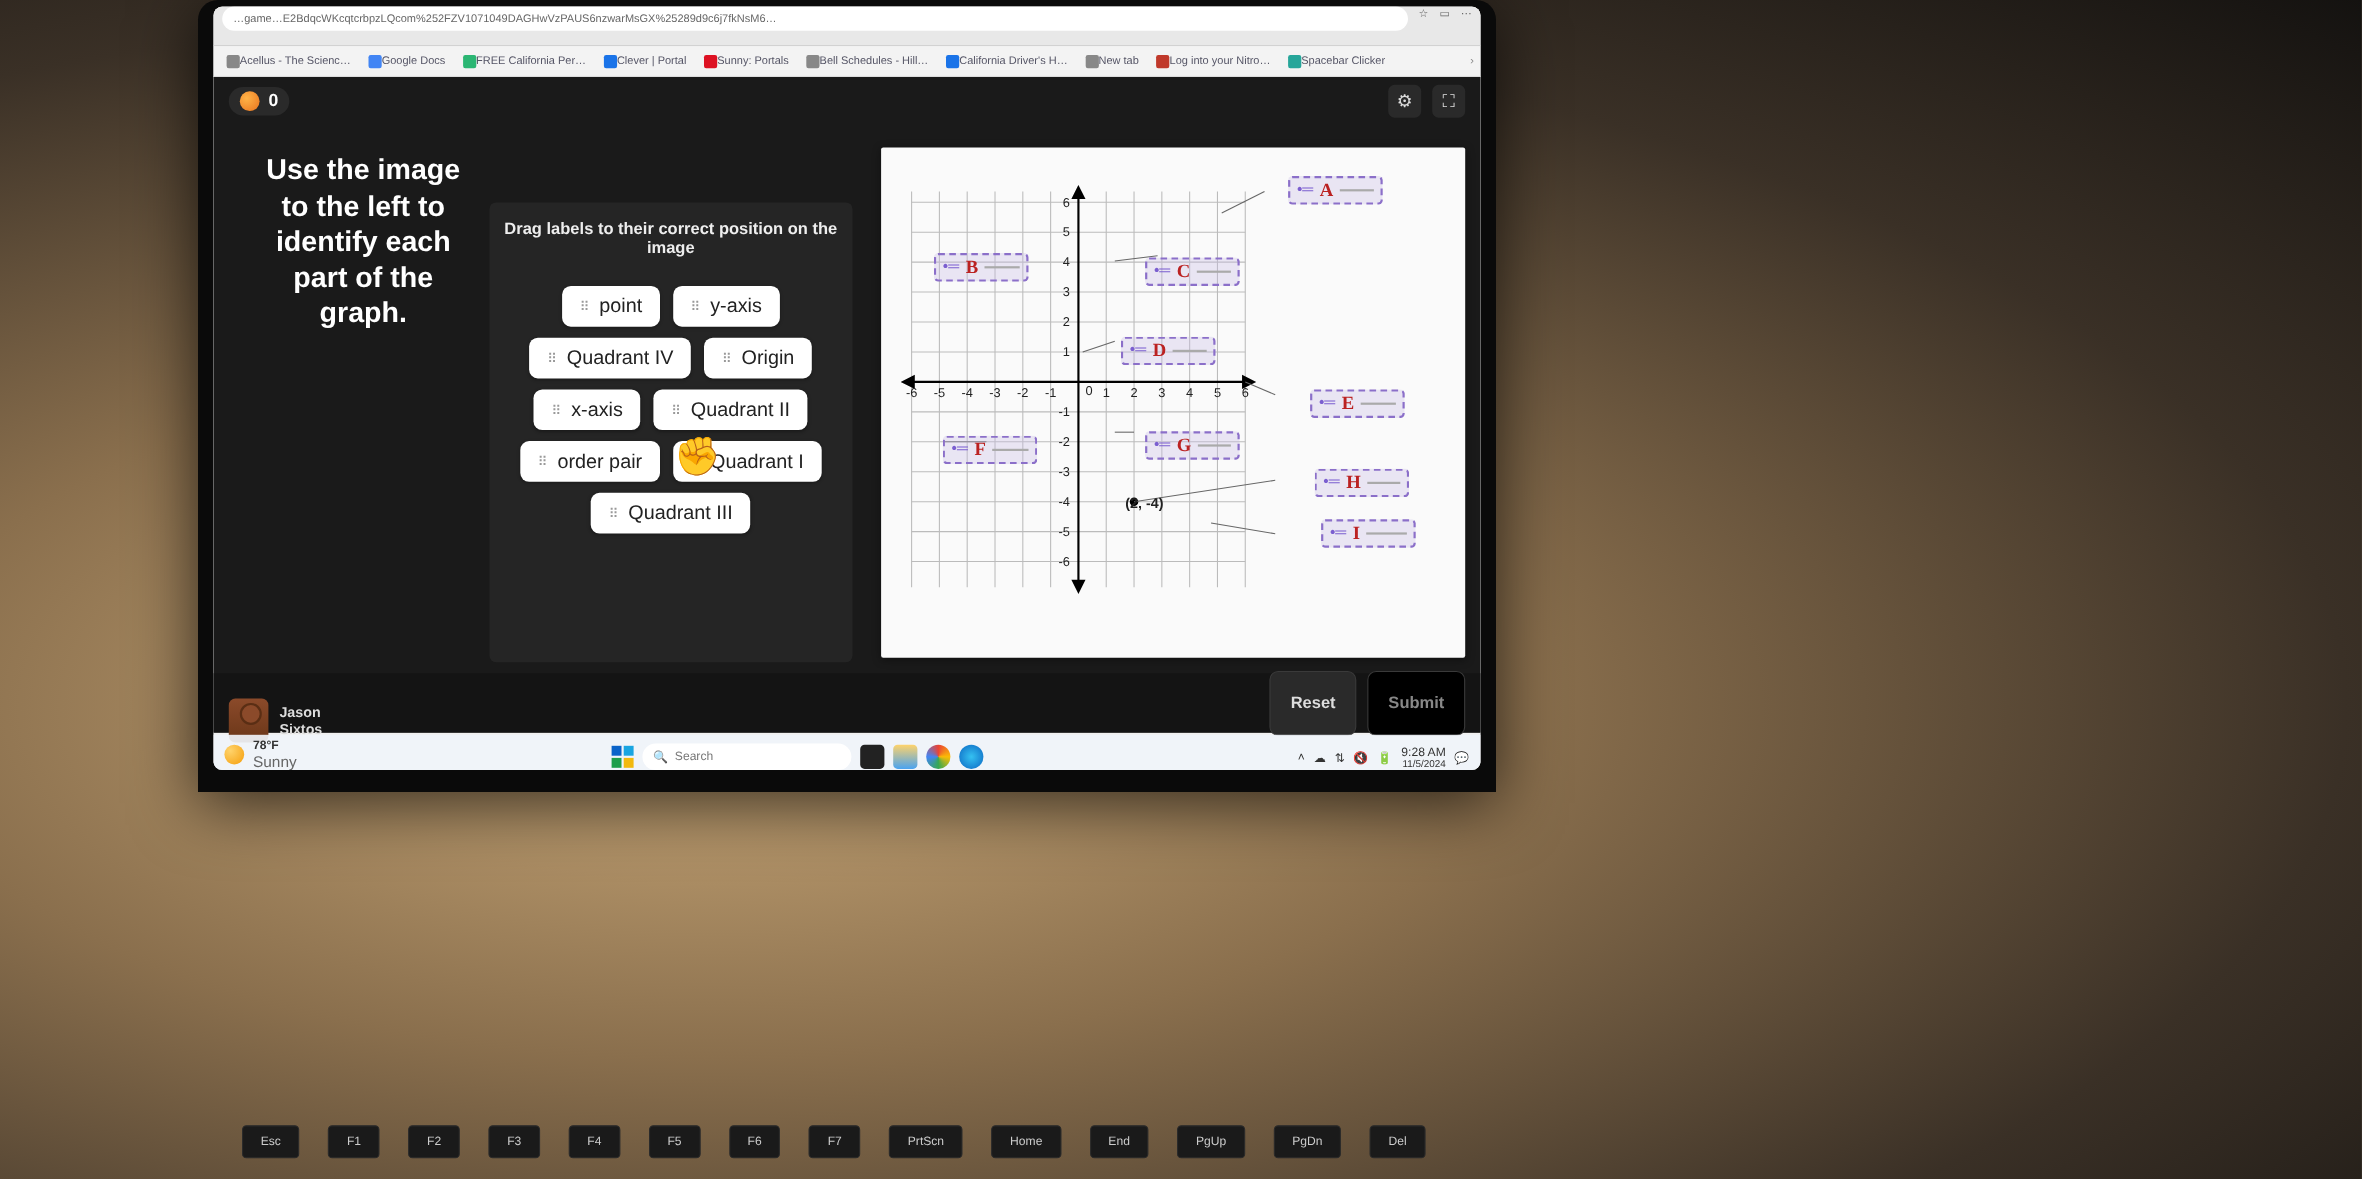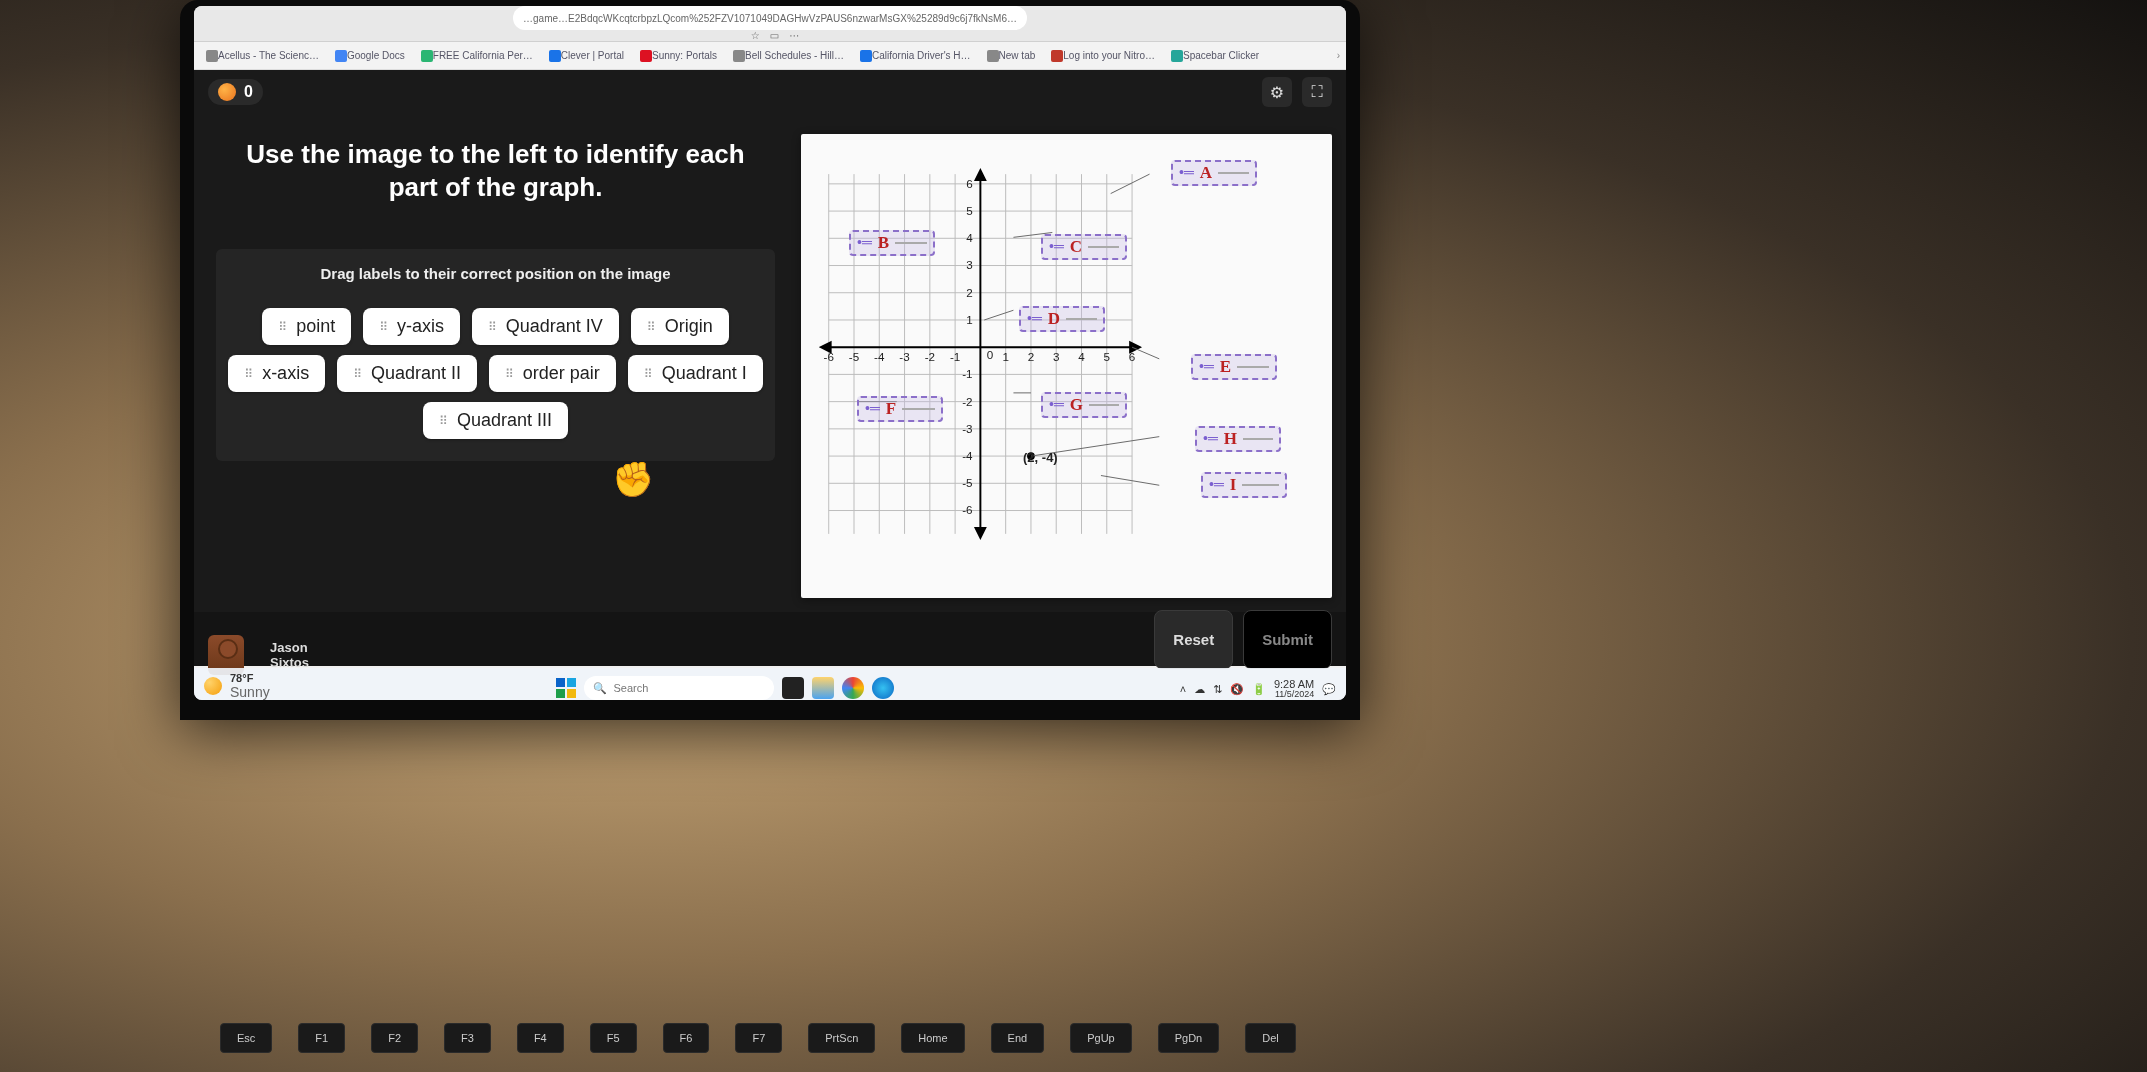--- a/index.html
+++ b/index.html
@@ -25,25 +25,24 @@
     position: absolute;
     left: 14px; top: 6px; right: 14px; bottom: 20px;
     background: #f1f1f1;
     border-radius: 8px;
     overflow: hidden;
   }
   
   .browser-top {
     height: 36px;
     background: #e8e8e8;
-    display:flex; align-items:center;
+    display:flex; align-items:flex-start;
     font-size: 10px; color:#555;
     padding: 0 8px;
     border-bottom: 1px solid #d0d0d0;
-    flex-direction: column;
   }
   .url-bar {
     flex:1; height:22px; background:#fff; border-radius:12px;
     display:flex; align-items:center; padding:0 10px;
     font-size:10px; color:#666; overflow:hidden; white-space:nowrap;
   }
   .browser-icons { display:flex; gap:10px; margin-left:10px; color:#666; }
   .bookmarks {
     height: 28px; background:#f3f3f3;
     display:flex; align-items:center; gap:4px;
@@ -69,21 +68,21 @@
   }
   .coin-badge .coin { width:18px;height:18px;border-radius:50%;background:radial-gradient(circle at 35% 35%, #ffb347, #e9731e);}
   .top-tools { display:flex; gap:10px; }
   .tool-btn { width:30px;height:30px;border-radius:6px;background:#2a2a2a;display:flex;align-items:center;justify-content:center;color:#ddd;cursor:pointer;}
   .body-row {
     position:absolute; left:0; right:0; top:44px; bottom:54px;
     display:flex;
   }
   .left-pane {
     flex: 0 0 52%;
-    display:flex; flex-direction:column;
+    display:flex; flex-direction:row;
     padding: 24px 18px 10px 22px;
     color:#fff;
   }
   .prompt-title {
     font-size: 26px; font-weight:700; text-align:center; line-height:1.25;
     padding: 0 20px;
   }
   .drag-panel {
     margin-top: 46px;
     background: rgba(255,255,255,0.05);
@@ -130,21 +129,21 @@
     padding-left:6px;
     font-family: Georgia, serif; font-weight:700; color:#b22; font-size:17px;
   }
   .drop-slot .dot { color:#7b5fd0; margin-right:6px; font-size:14px;}
   .drop-slot .slot-line { flex:1; height:2px; background:#aaa; margin-left:6px; margin-right:6px;}
   .app-footer {
     position:absolute; left:0; right:0; bottom:0; height:54px;
     background:#141414; display:flex; align-items:center; justify-content:space-between;
     padding:0 14px;
   }
-  .user-block { display:flex; align-items:center; gap:26px; color:#ddd; font-size:13px; font-weight:600;margin-top:31px;}
+  .user-block { display:flex; align-items:center; gap:10px; color:#ddd; font-size:13px; font-weight:600;margin-top:31px;}
   .avatar { width:36px;height:40px;border-radius:6px;background:linear-gradient(#8b4a2a,#6a3618); position:relative;}
   .avatar::before{content:"";position:absolute;top:4px;left:10px;width:16px;height:16px;border-radius:50%;background:#8b4a2a;border:2px solid #5a2e14;}
   .footer-btns { display:flex; gap:10px;}
   .footer-btn {
     padding:20px 18px; border-radius:8px; font-size:15px; font-weight:600;
     background:#2a2a2a; color:#ddd; border:1px solid #3a3a3a; cursor:pointer;
   }
   .footer-btn.submit { background:#000000; color:#888;}
   
   .taskbar {

